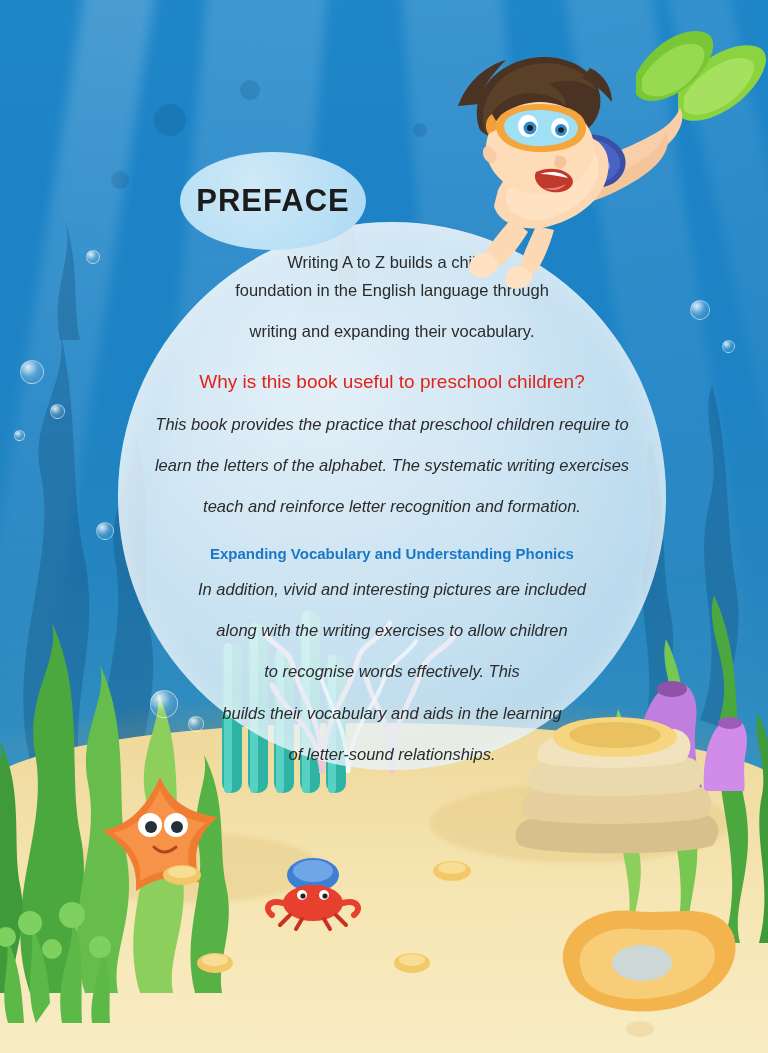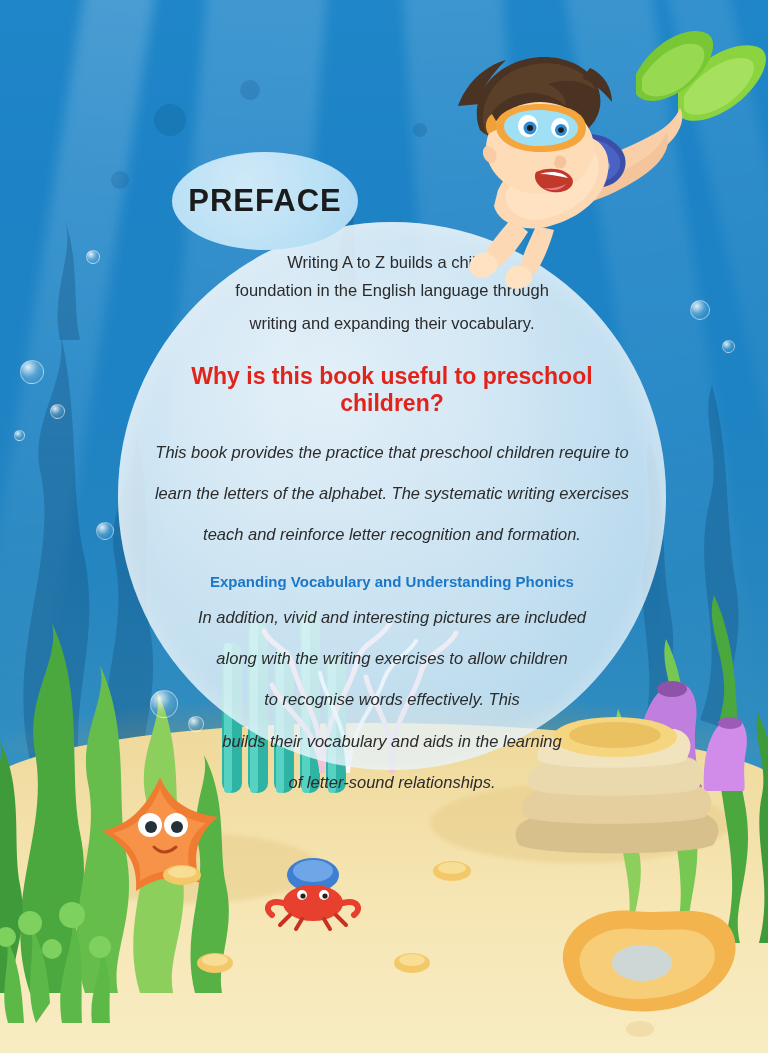--- a/index.html
+++ b/index.html
@@ -103,43 +103,43 @@
     text-align: center;
   }
   .intro {
     font-size: 16.5px;
     line-height: 1.55;
     color: #2b2b2b;
     margin: 0 36px 0 36px;
   }
   .q {
     margin-top: 26px;
-    font-size: 23px;
-    font-weight: bold;
+    font-size: 19px;
+    font-weight: normal;
     color: #e2231a;
   }
   .h2 {
     margin-top: 26px;
     font-size: 18px;
     font-weight: bold;
     color: #1b77c7;
   }
   .h2.wide { font-size: 15px; }
   .body {
     margin-top: 6px;
     font-size: 16.5px;
     line-height: 1.5;
     color: #2b2b2b;
     font-style: italic;
   }
 
   
   .preface-oval {
     position: absolute;
-    left: 172px;
+    left: 180px;
     top: 152px;
     width: 186px;
     height: 98px;
     border-radius: 50%;
     background: radial-gradient(circle at 40% 32%, #cfe9f7, #b9e0f5 60%, #a9d7f2 100%);
     z-index: 8;
     display: flex;
     align-items: center;
     justify-content: center;
   }
@@ -334,21 +334,21 @@
   <div class="bubble" style="left:150px; top:690px; width:26px; height:26px;"></div>
   <div class="bubble" style="left:188px; top:716px; width:14px; height:14px;"></div>
   <div class="bubble" style="left:690px; top:300px; width:18px; height:18px;"></div>
   <div class="bubble" style="left:722px; top:340px; width:11px; height:11px;"></div>
   <div class="bubble" style="left:86px; top:250px; width:12px; height:12px;"></div>
 
   <div class="text-bubble">
     <div class="text-inner">
       <p class="intro">Writing A to Z builds a child’s</p>
       <p class="intro" style="margin-top:2px">foundation in the English language through</p>
-      <p class="intro" style="margin-top:8px">writing and expanding their vocabulary.</p>
+      <p class="intro" style="margin-top:16px">writing and expanding their vocabulary.</p>
 
       <p class="q">Why is this book useful to preschool children?</p>
 
       <p class="body">This book provides the practice that preschool children require to</p>
       <p class="body" style="margin-top:0">learn the letters of the alphabet. The systematic writing exercises</p>
       <p class="body" style="margin-top:0">teach and reinforce letter recognition and formation.</p>
 
       <p class="h2 wide">Expanding Vocabulary and Understanding Phonics</p>
       <p class="body">In addition, vivid and interesting pictures are included</p>
       <p class="body" style="margin-top:0">along with the writing exercises to allow children</p>

